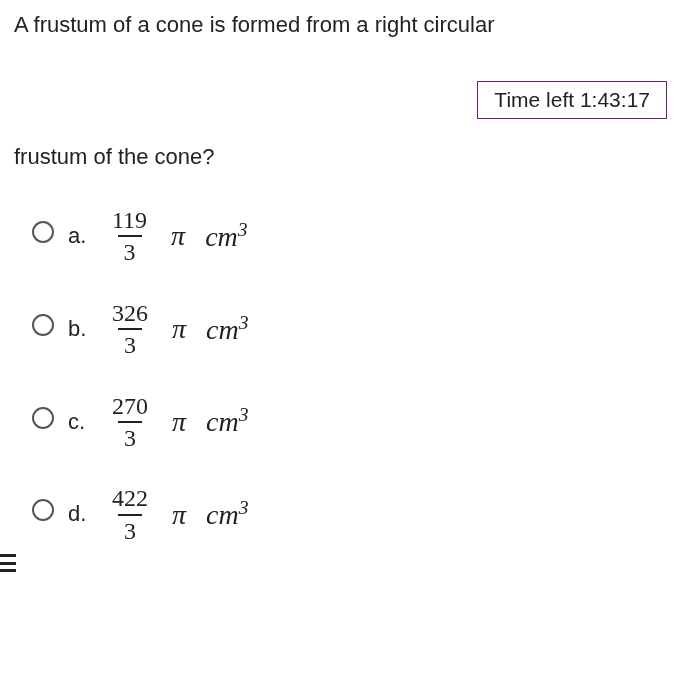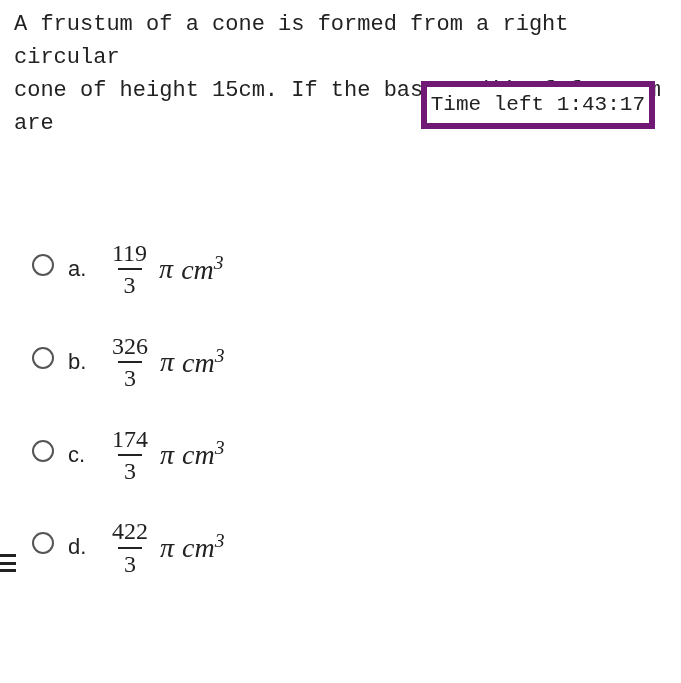--- a/index.html
+++ b/index.html
@@ -7,27 +7,27 @@
     font-family: Arial, Helvetica, sans-serif;
     width: 681px;
     height: 683px;
     background: #fff;
     color: #222;
     font-size: 22px;
     line-height: 1.5;
     position: relative;
     padding: 8px 14px;
   }
-  .question-text { position: relative; margin-bottom: 28px; font-family: Liberation Mono, monospace; }
+  .question-text { position: relative; margin-bottom: 28px; }
   .time-box {
     position: absolute;
-    top: 73px; right: 12px;
-    border: 6px solid #701a75;
+    top: 73px; right: 0;
+    border: 1px solid #701a75;
     background: #fff;
-    padding: 2px 4px;
+    padding: 2px 16px;
     font-size: 21px;
     color: #222;
   }
   .options { margin-top: 34px; padding-left: 18px; }
   .option-row {
     display: flex;
     align-items: flex-start;
     margin-bottom: 34px;
     gap: 14px;
   }
@@ -43,21 +43,21 @@
     width: 28px;
     font-size: 22px;
     margin-top: 12px;
   }
   .formula {
     display: inline-flex;
     align-items: center;
     font-family: "Times New Roman", serif;
     font-style: italic;
     font-size: 28px;
-    gap: 8px;
+    gap: 20px;
   }
   .fraction {
     display: inline-flex;
     flex-direction: column;
     align-items: center;
     font-style: normal;
     font-size: 24px;
     line-height: 1.1;
     margin-right: 2px;
   }
@@ -71,23 +71,24 @@
     display: flex; flex-direction: column; justify-content: space-between;
     cursor: pointer;
   }
   .menu-icon span { display: block; height: 3px; background: #222; width: 100%; }
 </style>
 </head>
 <body>
 
 <div class="question-text">
   <span>A frustum of a cone is formed from a right circular</span><br>
-  <span>cone of height 15cm. If the base radii of frustum are</span><br>
   <br>
   <br>
+  <br>
+  <span>frustum of the cone?</span>
   <div class="time-box">
     <span>Time left</span>
     <span>1:43:17</span>
   </div>
 </div>
 
 <div class="options">
 
   <div class="option-row">
     <div class="radio"></div>
@@ -113,21 +114,21 @@
       <span>π</span>
       <span class="unit"><span>cm</span><sup>3</sup></span>
     </div>
   </div>
 
   <div class="option-row">
     <div class="radio"></div>
     <div class="option-letter">c.</div>
     <div class="formula">
       <span class="fraction">
-        <span class="num">174</span>
+        <span class="num">270</span>
         <span class="den">3</span>
       </span>
       <span>π</span>
       <span class="unit"><span>cm</span><sup>3</sup></span>
     </div>
   </div>
 
   <div class="option-row">
     <div class="radio"></div>
     <div class="option-letter">d.</div>

